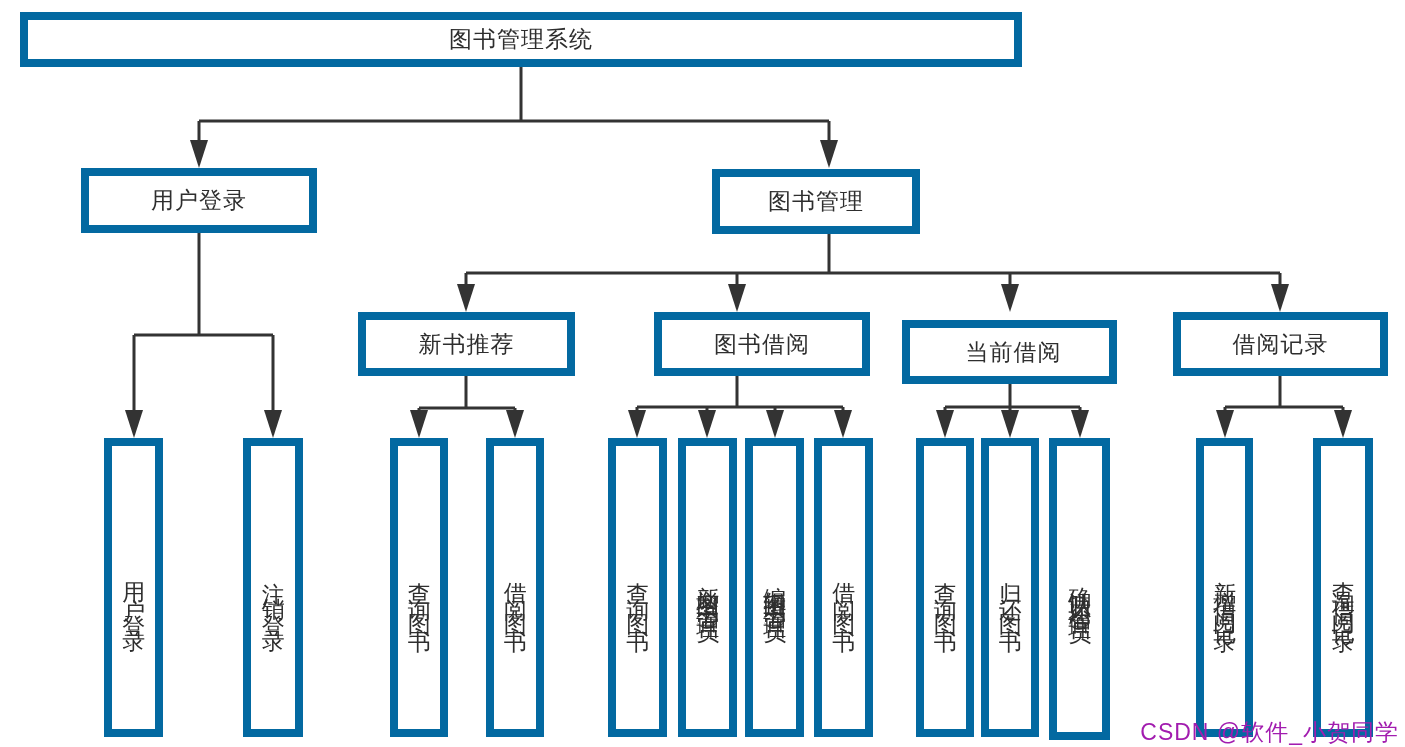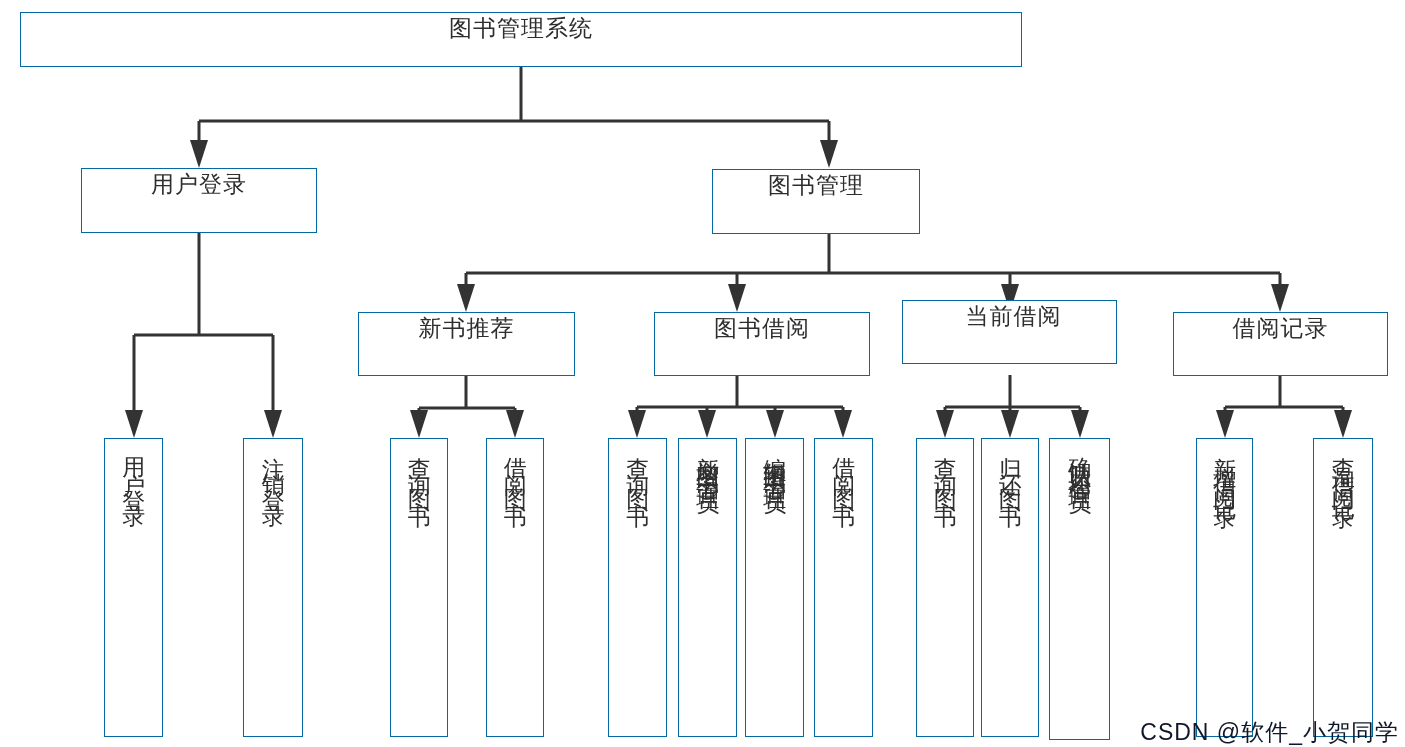--- a/index.html
+++ b/index.html
@@ -8,24 +8,24 @@
     width: 1405px;
     height: 747px;
     background: #ffffff;
     font-family: "Liberation Sans", sans-serif;
     color: #2e2e2e;
     overflow: hidden;
   }
   .box {
     position: absolute;
     box-sizing: border-box;
-    border: 1px solid #0369a1;
+    border: 8px solid #0369a1;
     background: #ffffff;
     display: flex;
-    align-items: flex-start;
+    align-items: center;
     justify-content: center;
   }
   .hbox { font-size: 23px; letter-spacing: 1px; }
   .vtext {
     writing-mode: vertical-rl;
     text-orientation: upright;
     font-size: 23px;
     line-height: 1.1;
   }
   .v4 { letter-spacing: 16px; margin-bottom: -16px; }
@@ -37,21 +37,21 @@
     width: 1405px; height: 747px;
     pointer-events: none;
   }
   svg.connectors path { stroke: #333333; stroke-width: 3; fill: none; }
   svg.connectors polygon { fill: #333333; stroke: none; }
   .watermark {
     position: absolute;
     right: 6px;
     top: 717px;
     font-size: 23px;
-    color: #0f172a;
+    color: #a21caf;
     letter-spacing: 1px;
     white-space: nowrap;
     z-index: 10;
   }
 </style>
 </head>
 <body>
 
 <div id="canvas">
 
@@ -108,21 +108,21 @@
   <div class="box hbox" style="left:712px; top:169px; width:208px; height:65px;">
     <span>图书管理</span>
   </div>
 
   <div class="box hbox" style="left:358px; top:312px; width:217px; height:64px;">
     <span>新书推荐</span>
   </div>
   <div class="box hbox" style="left:629px; top:312px; width:216px; height:64px;margin-left:25px;">
     <span>图书借阅</span>
   </div>
-  <div class="box hbox" style="left:902px; top:300px; width:215px; height:64px;padding-left:8px;">
+  <div class="box hbox" style="left:902px; top:320px; width:215px; height:64px;padding-left:8px;">
     <span>当前借阅</span>
   </div>
   <div class="box hbox" style="left:1173px; top:312px; width:215px; height:64px;">
     <span>借阅记录</span>
   </div>
 
   <div class="box" style="left:104px; top:438px; width:59px; height:299px;">
     <span class="vtext v4">用户登录</span>
   </div>
   <div class="box" style="left:243px; top:438px; width:60px; height:299px;">

